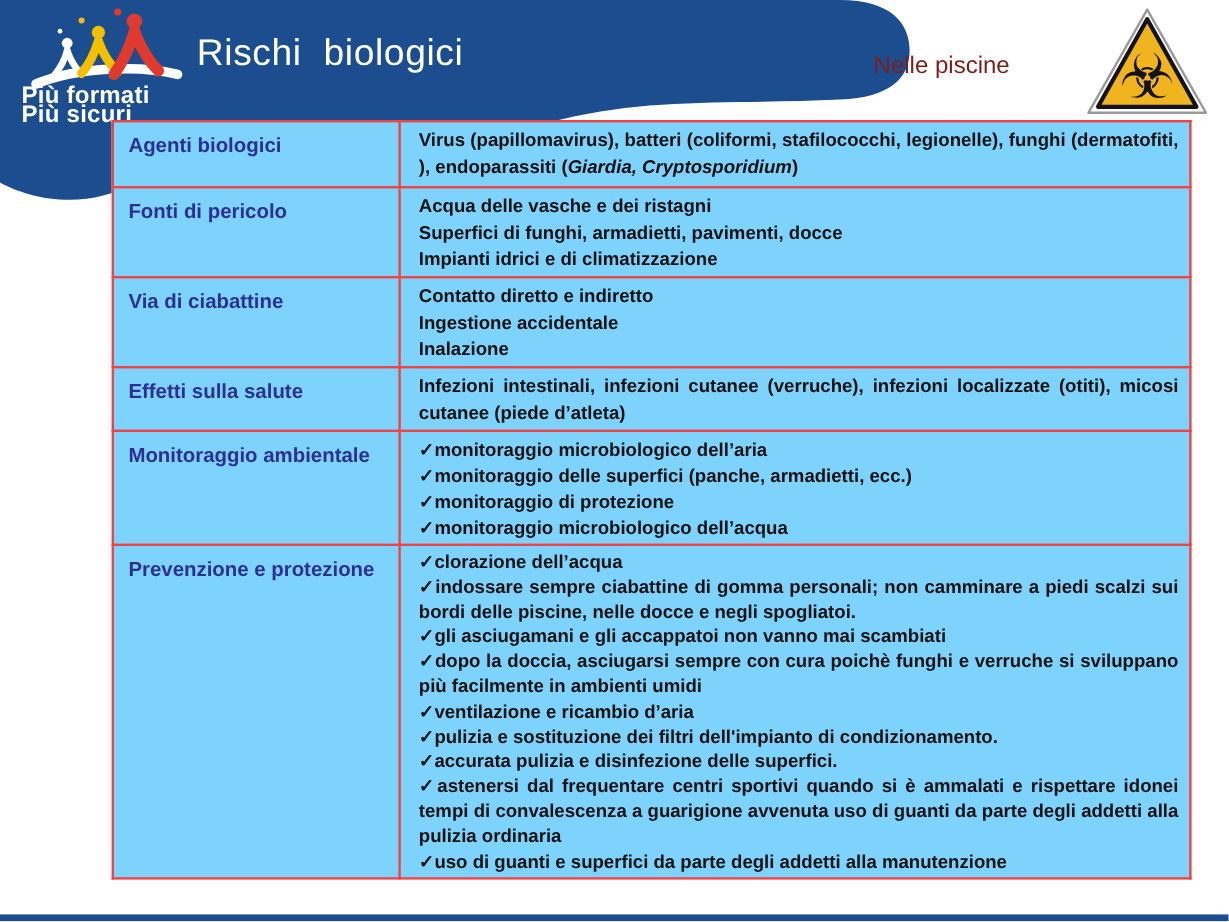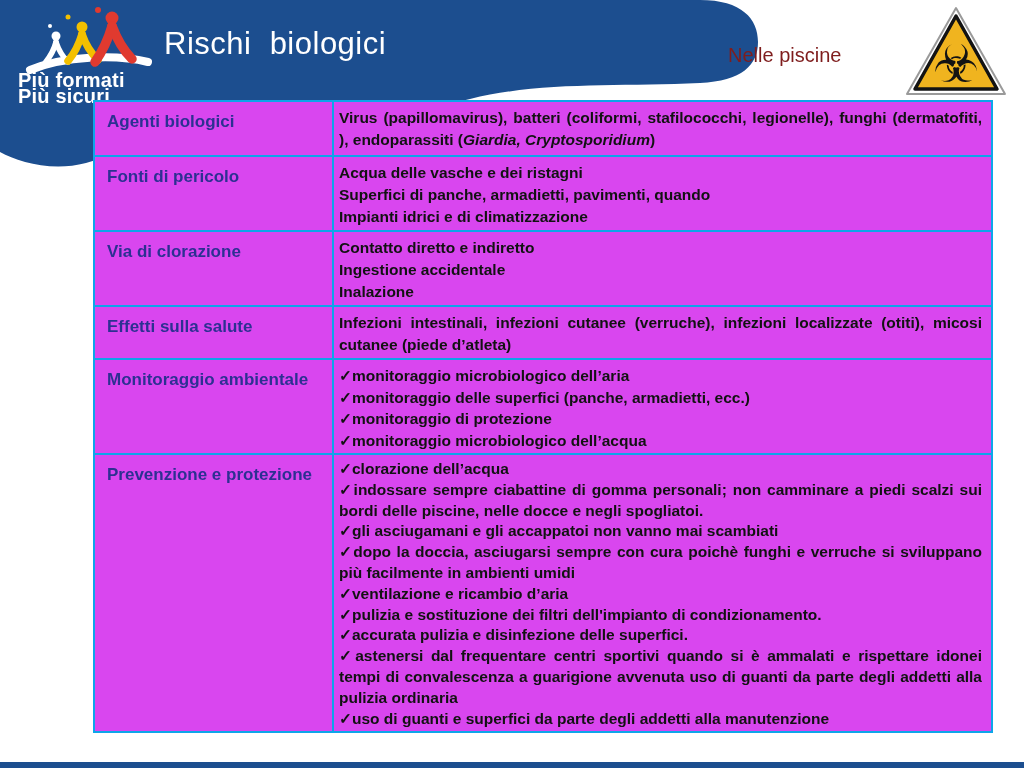--- a/index.html
+++ b/index.html
@@ -16,24 +16,24 @@
   .logo{position:absolute;left:8px;top:6px;width:160px;height:110px;z-index:1;}
   .logo-text{position:absolute;left:18px;top:72px;color:#fff;font-weight:bold;
              font-size:20px;line-height:16px;letter-spacing:.2px;z-index:2;}
 
   
   .hazard{position:absolute;left:904px;top:4px;z-index:1;}
 
   
   table.tbl{position:absolute;left:93px;top:100px;width:900px;height:618px;z-index:2;
             border-collapse:collapse;table-layout:fixed;background:#fff;}
-  .tbl td{border:2px solid #0ea5e9;vertical-align:top;background:#d946ef;}
+  .tbl td{border:2px solid #ef4444;vertical-align:top;background:#7dd3fc;}
   td.lbl{width:215px;color:#2d3092;font-weight:bold;font-size:17px;
          padding:9px 10px 4px 12px;line-height:21px;}
-  td.val{font-weight:bold;color:#121212;font-size:15.5px;padding:5px 9px 2px 5px;
+  td.val{font-weight:bold;color:#121212;font-size:15.5px;padding:5px 9px 2px 15px;
          line-height:22px;}
   .just{text-align:justify;}
   .val p{margin:0;}
   tr.r1{height:55px;} tr.r2{height:70px;margin-left:39px;} tr.r3{height:72px;}
   tr.r4{height:52px;} tr.r5{height:92px;margin-left:45px;}
   tr.r5 td.val{line-height:21.5px;}
   tr.r6 td.val{line-height:20.8px;padding-top:4px;}
   .it{font-style:italic;}
   .chk{font-weight:bold;}
 
@@ -92,26 +92,26 @@
         <tr class="r1">
       <td class="lbl">Agenti biologici</td>
       <td class="val">
         <p class="just"><span>Virus (papillomavirus), batteri (coliformi, stafilococchi, legionelle), funghi (dermatofiti, ), endoparassiti (</span><span class="it">Giardia, Cryptosporidium</span><span>)</span></p>
       </td>
     </tr>
     <tr class="r2">
       <td class="lbl">Fonti di pericolo</td>
       <td class="val">
         <div>Acqua delle vasche e dei ristagni</div>
-        <div>Superfici di panche, armadietti, pavimenti, quando</div>
+        <div>Superfici di funghi, armadietti, pavimenti, docce</div>
         <div>Impianti idrici e di climatizzazione</div>
       </td>
     </tr>
     <tr class="r3">
-      <td class="lbl">Via di clorazione</td>
+      <td class="lbl">Via di ciabattine</td>
       <td class="val">
         <div>Contatto diretto e indiretto</div>
         <div>Ingestione accidentale</div>
         <div>Inalazione</div>
       </td>
     </tr>
     <tr class="r4">
       <td class="lbl">Effetti sulla salute</td>
       <td class="val">
         <p class="just">Infezioni intestinali, infezioni cutanee (verruche), infezioni localizzate (otiti), micosi cutanee (piede d’atleta)</p>

